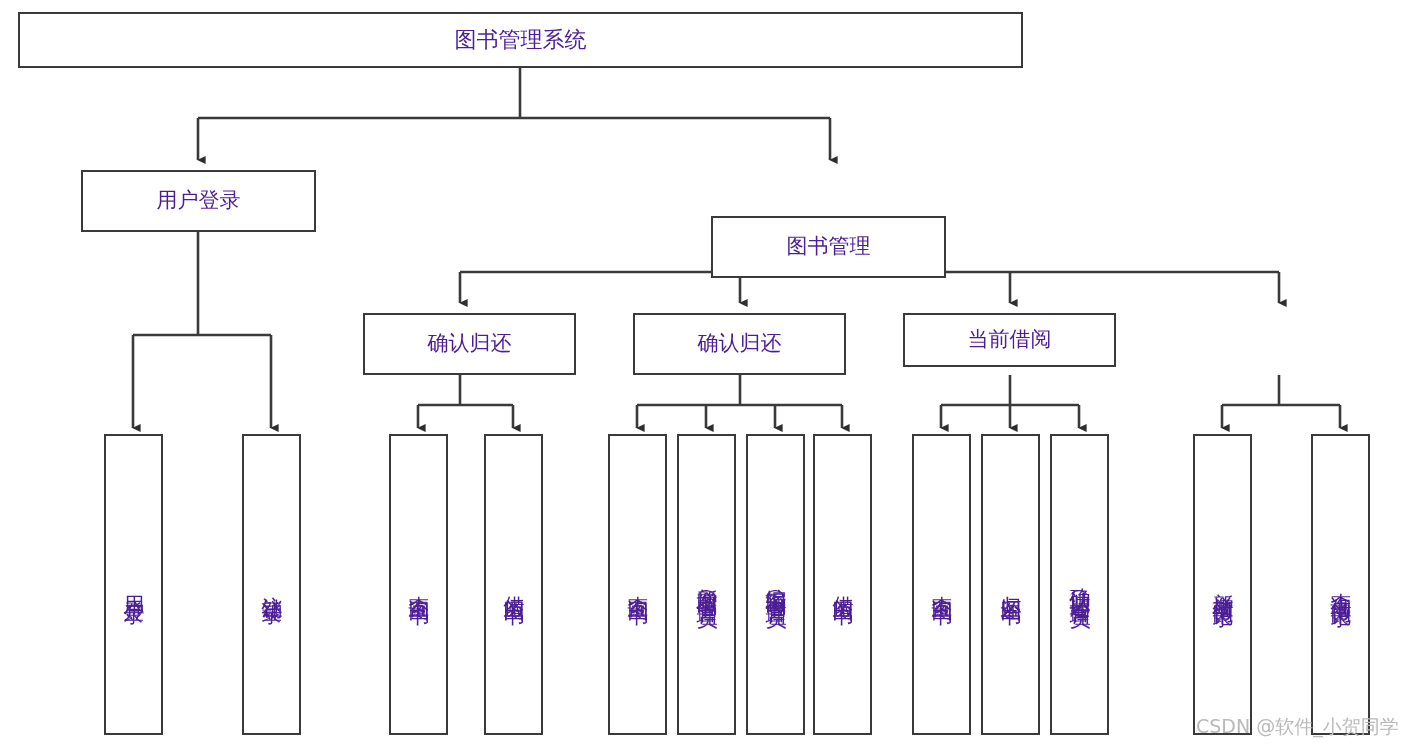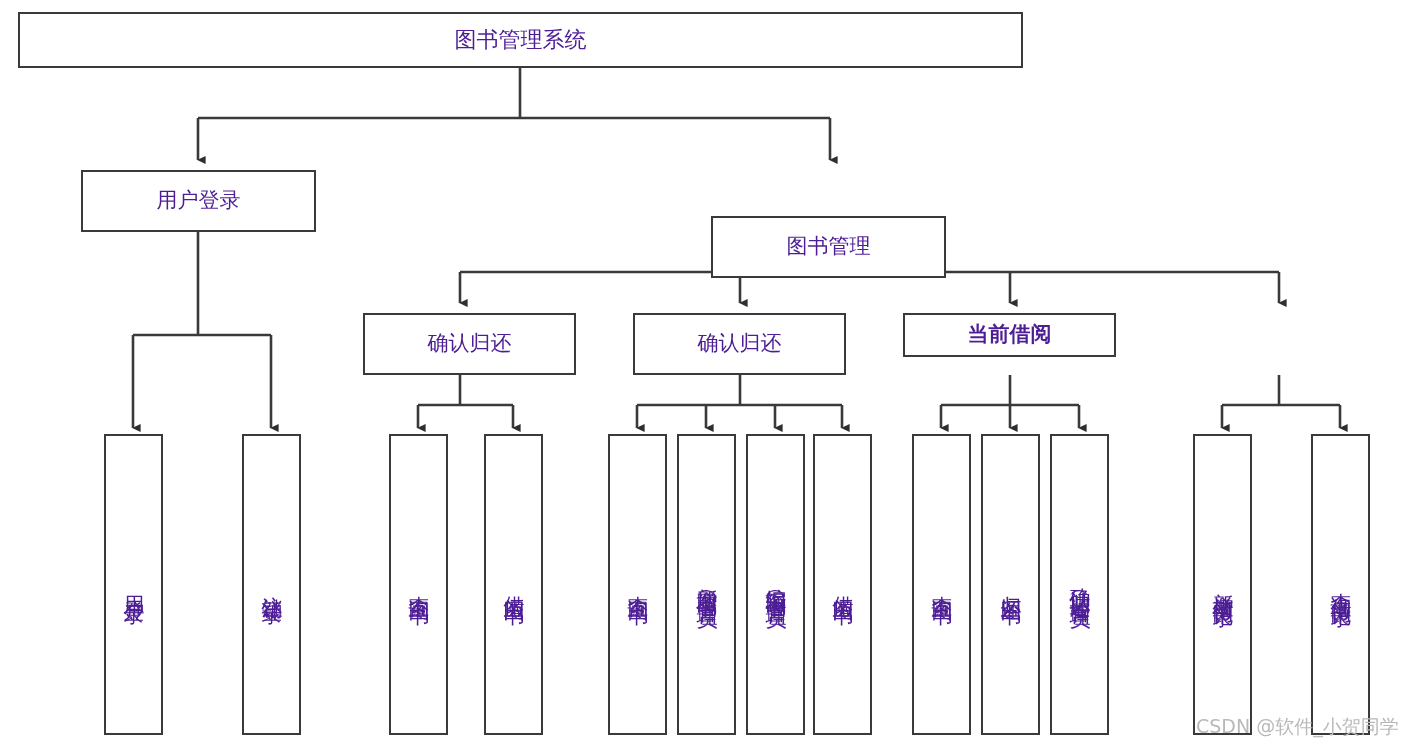--- a/index.html
+++ b/index.html
@@ -136,21 +136,21 @@
   <div class="node horizontal" style="left:711px; top:170px; width:235px; height:62px;margin-top:46px;">
     <span class="node-label">图书管理</span>
   </div>
 
   <div class="node horizontal" style="left:363px; top:313px; width:213px; height:62px;">
     <span class="node-label">确认归还</span>
   </div>
   <div class="node horizontal" style="left:633px; top:313px; width:213px; height:62px;">
     <span class="node-label">确认归还</span>
   </div>
-  <div class="node horizontal" style="left:903px; top:313px; width:213px; height:44px;font-weight:bold;">
+  <div class="node horizontal" style="left:903px; top:313px; width:213px; height:54px;">
     <span class="node-label">当前借阅</span>
   </div>
 
   <div class="node vertical" style="left:104px; top:434px; width:59px; height:301px;">
     <span class="node-label">用户登录</span>
   </div>
   <div class="node vertical" style="left:242px; top:434px; width:59px; height:301px;">
     <span class="node-label">注销登录</span>
   </div>
 

